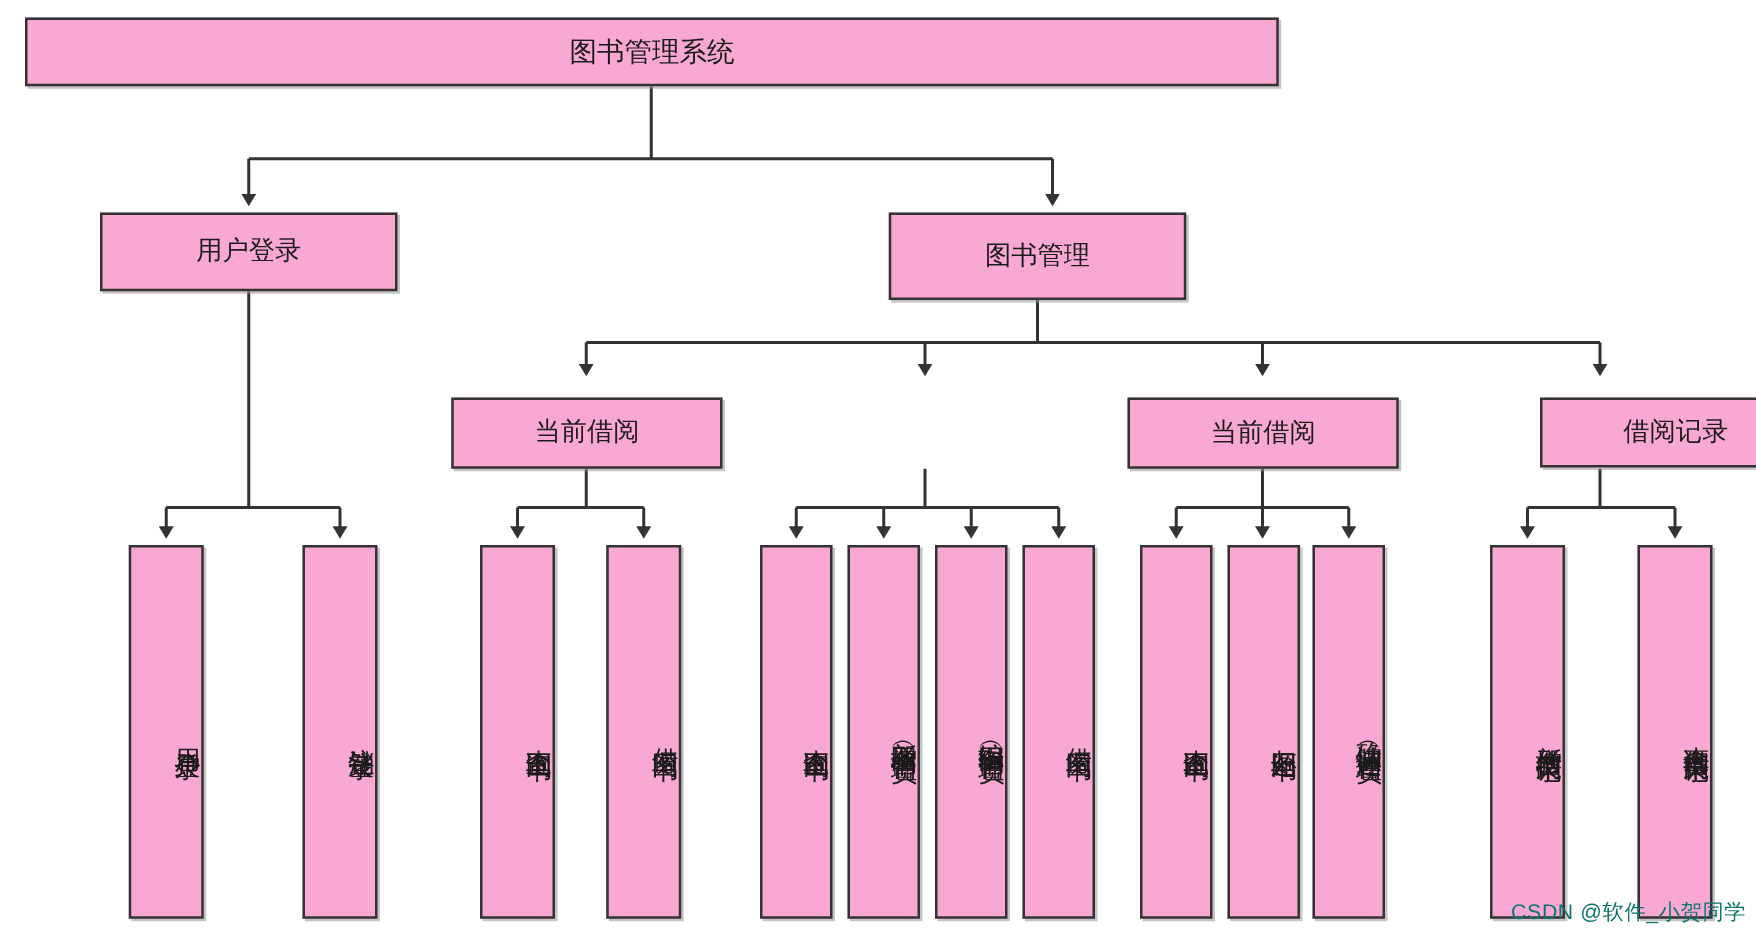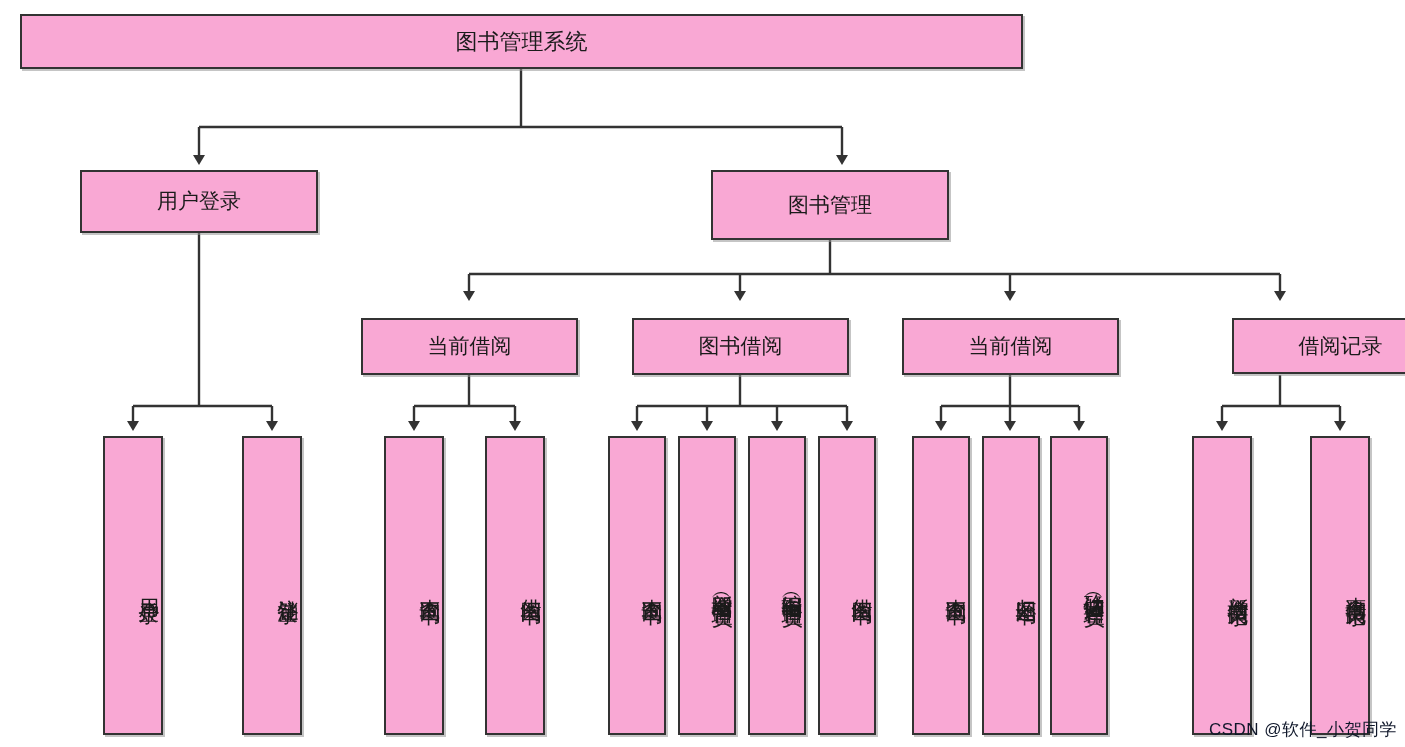--- a/index.html
+++ b/index.html
@@ -52,21 +52,21 @@
   }
   .lbl-root { font-size: 22px; }
   .lbl-l2   { font-size: 21px; }
   .lbl-l3   { font-size: 21px; }
   .lbl-leaf { font-size: 21px; }
   .watermark {
     position: absolute;
     right: 8px;
     bottom: 6px;
     font-size: 17px;
-    color: #0f172a;
+    color: #0f766e;
     letter-spacing: 0.5px;
     z-index: 5;
     white-space: nowrap;
   }
 </style>
 </head>
 <body>
 
 <div id="canvas">
 
@@ -119,21 +119,20 @@
       <path d="M1340,406 L1340,422" marker-end="url(#arrow)"></path>
     </g>
   </svg>
 
   <div class="node horiz lbl-root" style="left:20px; top:14px; width:1003px; height:55px;">图书管理系统</div>
 
   <div class="node horiz lbl-l2" style="left:80px; top:170px; width:238px; height:63px;">用户登录</div>
   <div class="node horiz lbl-l2" style="left:711px; top:170px; width:238px; height:70px;">图书管理</div>
 
   <div class="node horiz lbl-l3" style="left:361px; top:318px; width:217px; height:57px;">当前借阅</div>
-  <div class="node horiz lbl-l3" style="left:632px; top:318px; width:217px; height:57px;">图书借阅</div>
   <div class="node horiz lbl-l3" style="left:902px; top:318px; width:217px; height:57px;font-family:Liberation Serif, serif;">当前借阅</div>
   <div class="node horiz lbl-l3" style="left:1232px; top:318px; width:217px; height:56px;">借阅记录</div>
 
   <div class="node vert lbl-leaf" style="left:103px; top:436px; width:60px; height:299px;">用户登录</div>
   <div class="node vert lbl-leaf" style="left:242px; top:436px; width:60px; height:299px;">注销登录</div>
 
   <div class="node vert lbl-leaf" style="left:384px; top:436px; width:60px; height:299px;">查询图书</div>
   <div class="node vert lbl-leaf" style="left:485px; top:436px; width:60px; height:299px;">借阅图书</div>
 
   <div class="node vert lbl-leaf" style="left:608px; top:436px; width:58px; height:299px;">查询图书</div>

